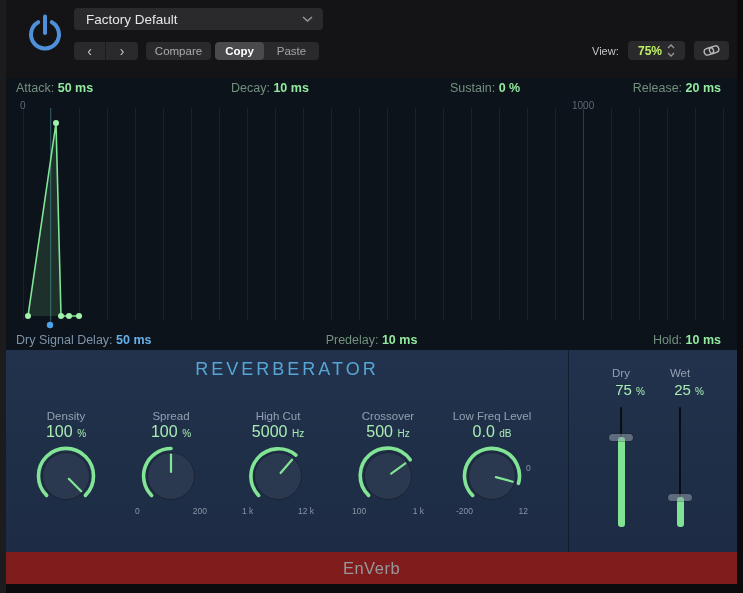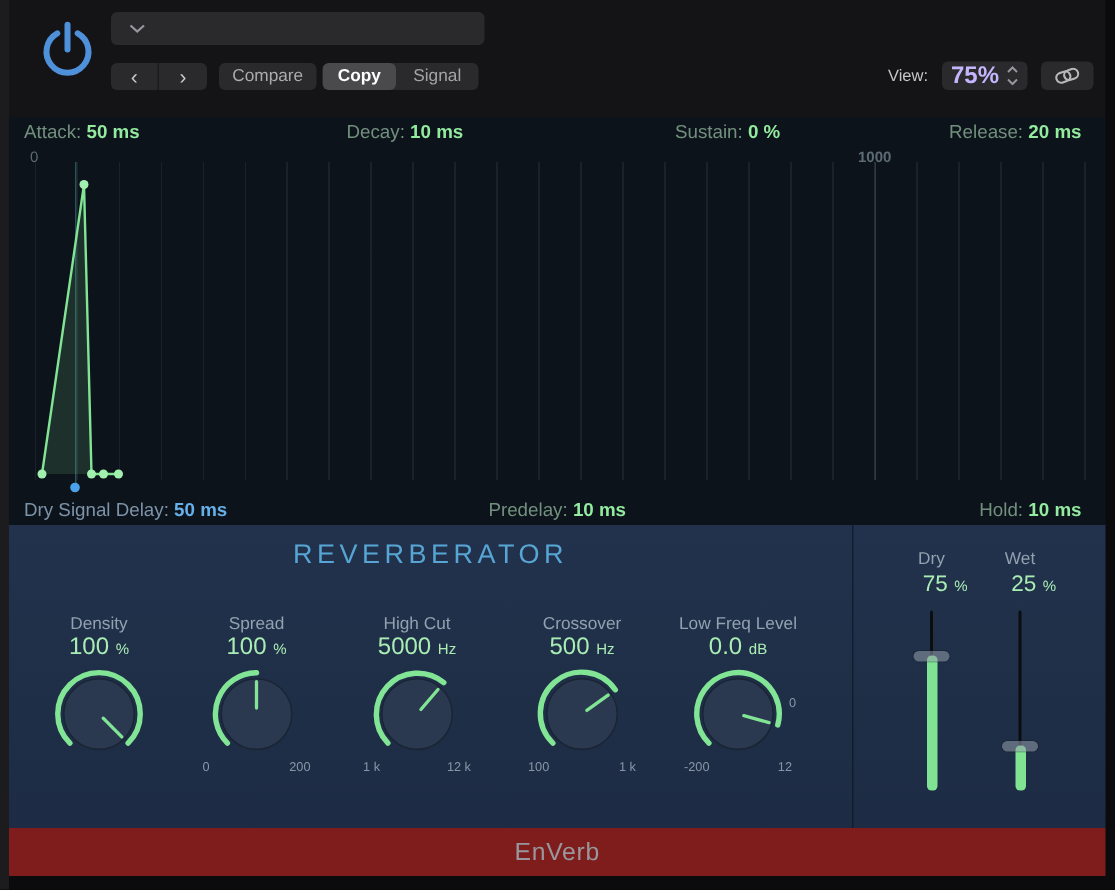--- a/index.html
+++ b/index.html
@@ -20,21 +20,21 @@
   .nav-half { width:50%; display:flex; align-items:center; justify-content:center; color:#c9c9cc; font-size:14px; line-height:1; cursor:pointer; }
   #nav-group .nav-half:first-child { border-right:1px solid #1b1b1d; }
   #compare-btn { left:140px; width:65px; align-items:center; justify-content:center; color:#ababae; font-size:11.5px; cursor:pointer; }
   #copy-paste-group { left:209px; width:104px; }
   #copy-btn { width:49px; background:#4a4a4d; color:#ffffff; font-weight:700; font-size:11.5px;
     display:flex; align-items:center; justify-content:center; cursor:pointer; border-radius:4px; }
   #paste-btn { flex:1; color:#a4a4a7; font-size:11.5px; display:flex; align-items:center; justify-content:center; cursor:pointer; }
   #view-label { left:586px; top:45px; color:#c6c6c9; font-size:11px; }
   #view-stepper { left:622px; top:41px; width:57px; height:19px; background:#2a2a2c; border-radius:4px;
     display:flex; align-items:center; justify-content:center; gap:5px; cursor:pointer; }
-  #view-stepper .view-value { color:#c4b5fd; font-size:16px; font-weight:700; }
+  #view-stepper .view-value { color:#bef264; font-size:12px; font-weight:700; }
   #link-btn { left:688px; top:41px; width:35px; height:19px; background:#2a2a2c; border-radius:4px;
     display:flex; align-items:center; justify-content:center; cursor:pointer; }
 
   
   #env { left:6px; top:78px; width:731px; height:272px; background:#0d131a; }
   #env-grid { left:17px; top:30px; width:714px; height:212px;
     background-image:repeating-linear-gradient(90deg, rgba(150,190,200,0.09) 0px, rgba(150,190,200,0.09) 1px, transparent 1px, transparent 28px); }
   #env-grid-1000 { left:577px; top:30px; width:1px; height:212px; background:rgba(150,190,200,0.16); }
   .env-param { top:3px; font-size:12.5px; white-space:nowrap; }
   .env-param .plabel { color:#72907e; }
@@ -80,35 +80,36 @@
 
 <div id="header" class="abs">
   <div id="power-btn" class="abs">
     <svg width="40" height="42" viewBox="0 0 40 42">
       <path d="M 13.2 8.2 A 14 14 0 1 0 26.8 8.2" fill="none" stroke="#4e91da" stroke-width="4" stroke-linecap="round"></path>
       <line x1="20" y1="2.5" x2="20" y2="19" stroke="#4e91da" stroke-width="4" stroke-linecap="round"></line>
     </svg>
   </div>
 
   <div id="preset-box" class="abs">
+    <span class="preset-text">Factory Default</span>
     <svg width="11" height="6" viewBox="0 0 11 6">
       <polyline points="1,1 5.5,5 10,1" fill="none" stroke="#98989c" stroke-width="1.5"></polyline>
     </svg>
   </div>
 
   <div id="nav-group" class="abs btn-row">
     <div class="nav-half">‹</div>
     <div class="nav-half">›</div>
   </div>
 
   <div id="compare-btn" class="abs btn-row" style="display:flex;">Compare</div>
 
   <div id="copy-paste-group" class="abs btn-row">
     <div id="copy-btn">Copy</div>
-    <div id="paste-btn">Signal</div>
+    <div id="paste-btn">Paste</div>
   </div>
 
   <span id="view-label" class="abs">View:</span>
 
   <div id="view-stepper" class="abs">
     <span class="view-value">75%</span>
     <svg width="8" height="13" viewBox="0 0 8 13">
       <polyline points="1,4 4,1 7,4" fill="none" stroke="#98989c" stroke-width="1.3"></polyline>
       <polyline points="1,9 4,12 7,9" fill="none" stroke="#98989c" stroke-width="1.3"></polyline>
     </svg>
@@ -139,21 +140,21 @@
   <div class="abs env-param" style="left:444px;">
     <span class="plabel">Sustain:</span>
     <span class="pval">0 %</span>
   </div>
   <div class="abs env-param" style="right:16px;">
     <span class="plabel">Release:</span>
     <span class="pval">20 ms</span>
   </div>
 
   <span class="abs axis-label" style="left:14px; top:22px;">0</span>
-  <span class="abs axis-label" style="left:566px; top:22px;font-weight:bold;">1000</span>
+  <span class="abs axis-label" style="left:566px; top:22px;">1000</span>
 
   <svg id="env-svg" class="abs" width="731" height="272" viewBox="0 0 731 272">
       <line x1="44.5" y1="30" x2="44.5" y2="244" stroke="rgba(100,200,210,0.35)" stroke-width="1"></line>
       <polygon points="22,238 50,45 55,238" fill="rgba(130,225,150,0.14)"></polygon>
       <polyline points="22,238 50,45 55,238 63,238 73,238" fill="none" stroke="#82e595" stroke-width="1.6" stroke-linejoin="round"></polyline>
       <circle cx="22" cy="238" r="3" fill="#a2f0ae"></circle>
       <circle cx="50" cy="45" r="3" fill="#a2f0ae"></circle>
       <circle cx="55" cy="238" r="3" fill="#a2f0ae"></circle>
       <circle cx="63" cy="238" r="3" fill="#a2f0ae"></circle>
       <circle cx="73" cy="238" r="3" fill="#a2f0ae"></circle>

